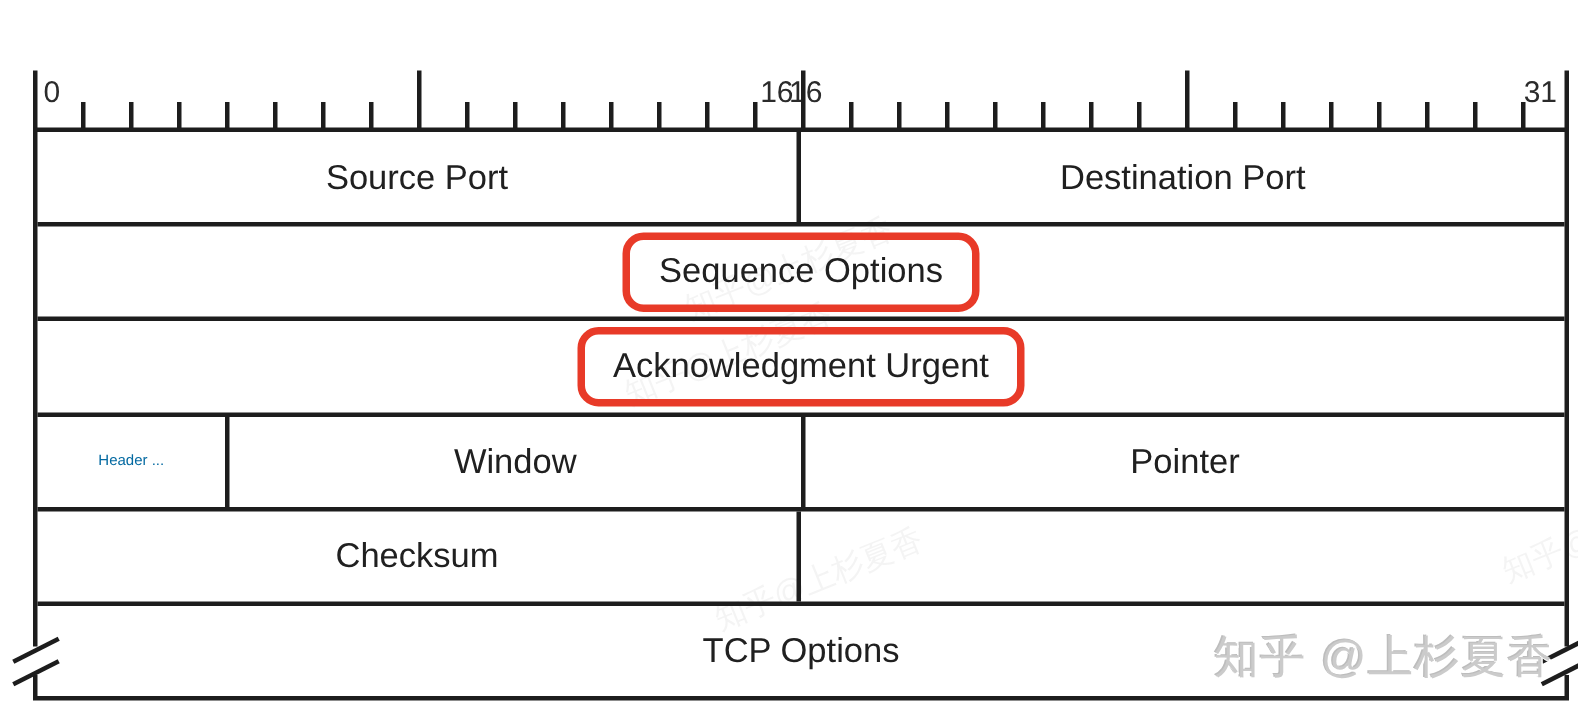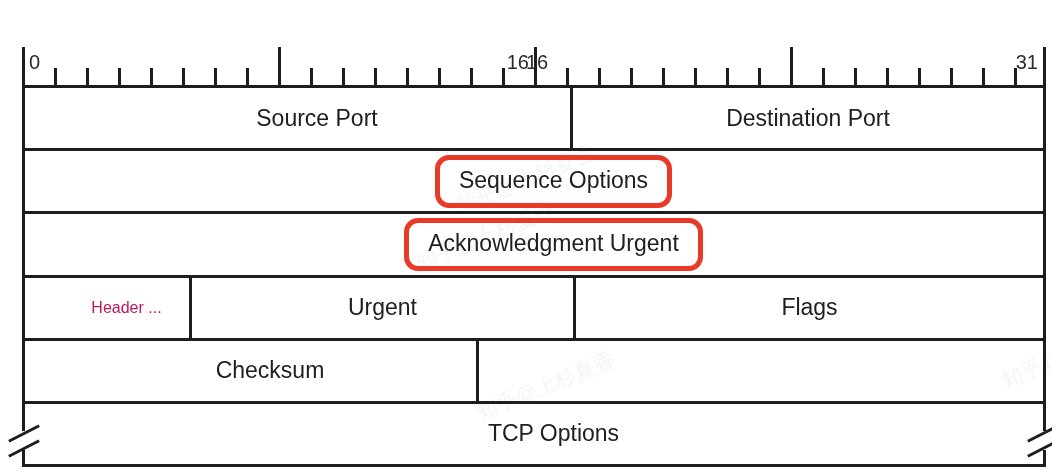--- a/index.html
+++ b/index.html
@@ -16,29 +16,29 @@
   .tick{position:absolute;width:3px;background:#1d1d1d;}
   .tick.short{top:68px;height:18px;}
   .tick.tall{top:47px;height:39px;}
   .ruler-label{position:absolute;top:51px;font-size:20px;color:#2b2b2b;}
   .ruler-label.r{transform:translateX(-100%);}
   .tbl{
     position:absolute;left:0;top:85px;width:1024px;height:382px;
     border:3px solid #1d1d1d;box-sizing:border-box;
     display:flex;flex-direction:column;background:transparent;
   }
-  .row{flex:1;display:flex;border-bottom:3px solid #1d1d1d;box-sizing:border-box;padding-left:39px;}
+  .row{flex:1;display:flex;border-bottom:3px solid #1d1d1d;box-sizing:border-box;}
   .row:last-child{border-bottom:none;}
   .cell{
     display:flex;align-items:center;justify-content:center;box-sizing:border-box;
     font-size:23px;color:#202020;white-space:nowrap;
   }
   .cell.grow{flex:1;}
   .cell.vline{border-right:3px solid #1d1d1d;}
-  .cell.small{font-size:16px;color:#be185d;}
+  .cell.small{font-size:10px;color:#0369a1;}
   .hl{
     border:5px solid #e83a28;border-radius:14px;padding:7px 19px 9px 19px;
     background:transparent;
   }
   
   .break-mask{position:absolute;width:7px;height:19px;background:#ffffff;}
   .slash{position:absolute;width:34px;height:3px;background:#1d1d1d;transform:rotate(-27deg);}
   .watermark{
     position:absolute;right:16px;top:418px;font-size:30px;letter-spacing:1px;
     color:#cbcbcb;text-shadow:1px 1px 0 #ffffff,-1px -1px 0 #bdbdbd;
@@ -119,41 +119,42 @@
       <div class="row">
         <div class="cell grow">
           <span class="hl" style="border-color: rgb(232, 58, 40);"><span>Acknowledgment Urgent</span></span>
         </div>
       </div>
       <div class="row">
         <div class="cell vline small" style="width:128px;">
           <span>Header ...</span>
         </div>
         <div class="cell vline" style="width:384px;">
-          <span>Urgent</span>
+          <span>Window</span>
         </div>
         <div class="cell grow">
-          <span>Flags</span>
+          <span>Pointer</span>
         </div>
       </div>
       <div class="row">
-        <div class="cell vline" style="width:415px;">
+        <div class="cell vline" style="width:509px;">
           <span>Checksum</span>
         </div>
       </div>
       <div class="row">
         <div class="cell grow">
           <span>TCP Options</span>
         </div>
       </div>
     </div>
 
     <div class="break-mask" style="left:-2px;top:431px;"></div>
     <div class="slash" style="left:-15px;top:432px;"></div>
     <div class="slash" style="left:-15px;top:447px;"></div>
 
     <div class="break-mask" style="left:1019px;top:431px;"></div>
     <div class="slash" style="left:1004px;top:432px;"></div>
     <div class="slash" style="left:1004px;top:447px;"></div>
 
   </div>
 
+  <div class="watermark">知乎 @上杉夏香</div>
 </div>
 
 </body></html>

